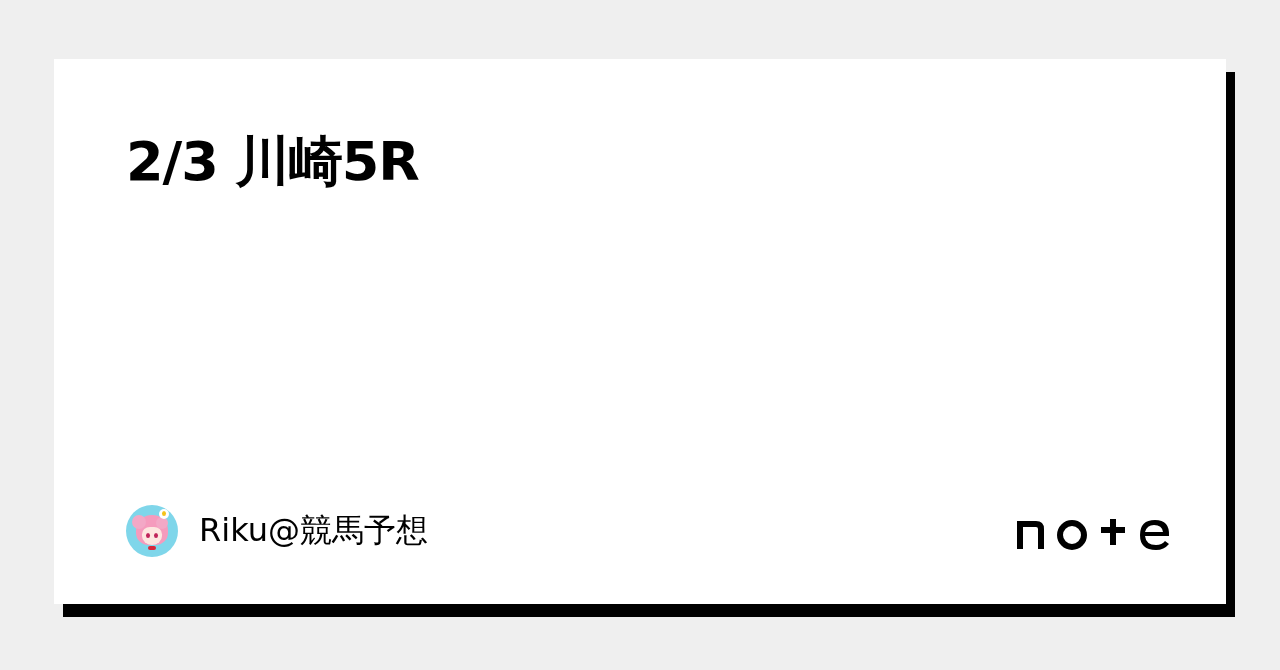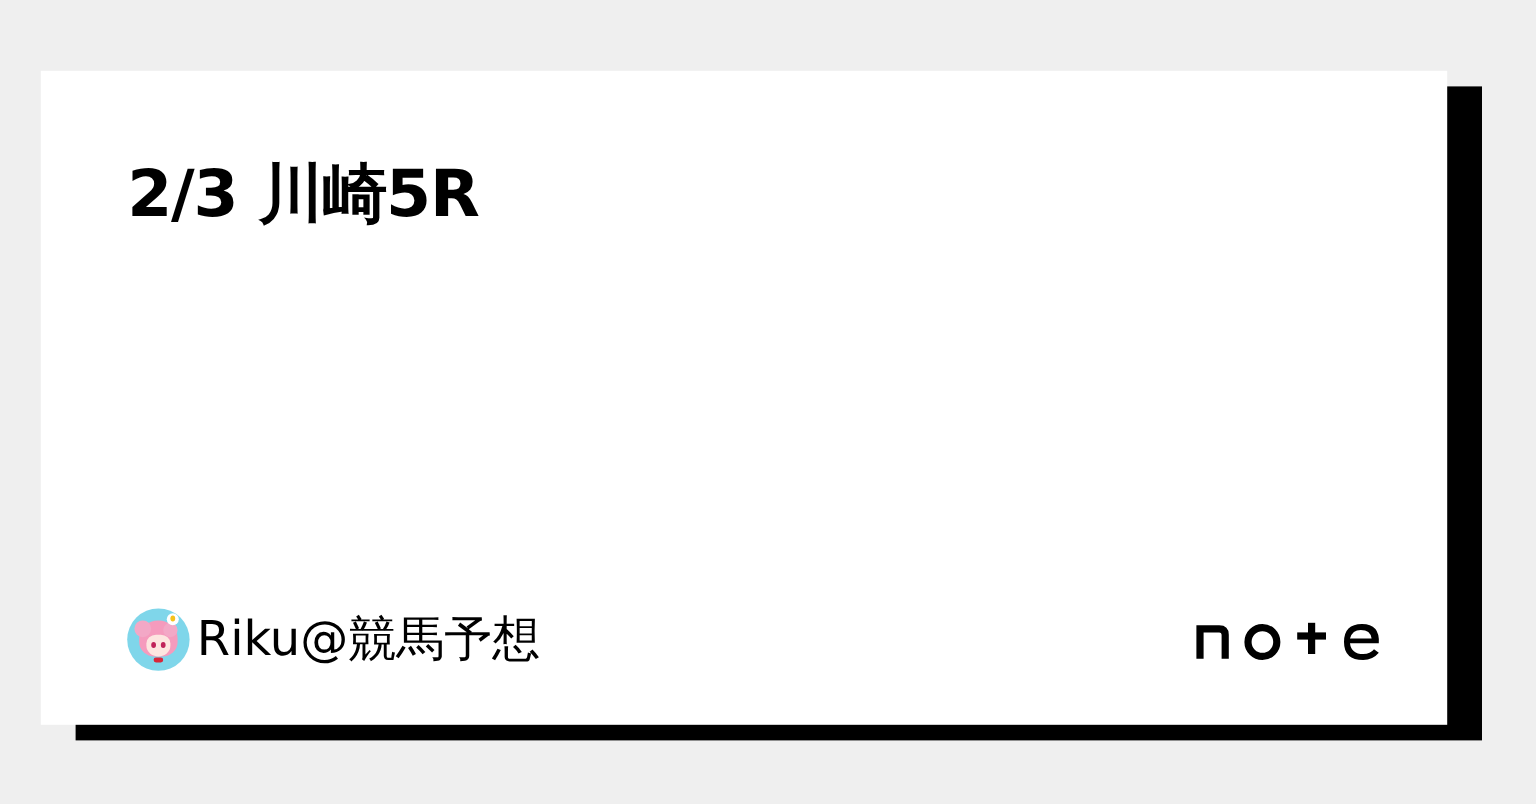--- a/index.html
+++ b/index.html
@@ -11,21 +11,21 @@
     font-family: "DejaVu Sans", "Liberation Sans", sans-serif;
   }
   .shadow {
     position: absolute;
     left: 63px; top: 72px;
     width: 1172px; height: 545px;
     background: #000;
   }
   .card {
     position: absolute;
-    left: 34px; top: 59px;
+    left: 54px; top: 59px;
     width: 1172px; height: 545px;
     background: #ffffff;
   }
   .title {
     position: absolute;
     left: 72px; top: 68px;
     margin: 0;
     font-size: 54px;
     font-weight: bold;
     color: #000;
@@ -52,22 +52,22 @@
     position: absolute; left: 16px; top: 22px; width: 20px; height: 18px;
     background: #fde6e0; border-radius: 40% 40% 50% 50%;
   }
   .avatar .eye-l, .avatar .eye-r { position: absolute; top: 28px; width: 4px; height: 5px; background: #c0245a; border-radius: 50%; }
   .avatar .eye-l { left: 20px; }
   .avatar .eye-r { left: 28px; }
   .avatar .bubble { position: absolute; left: 33px; top: 4px; width: 10px; height: 10px; background: #fff; border-radius: 50%; }
   .avatar .bulb { position: absolute; left: 36px; top: 6px; width: 4px; height: 5px; background: #f5c21b; border-radius: 50%; }
   .avatar .bow { position: absolute; left: 22px; top: 41px; width: 8px; height: 4px; background: #d8263a; border-radius: 2px; }
   .author-name {
-    margin-left: 6px;
-    font-size: 40px;
+    margin-left: 21px;
+    font-size: 32px;
     color: #000;
     letter-spacing: 0px;
   }
   .note-logo {
     position: absolute;
     left: 960px; top: 450px;
     width: 160px; height: 44px;
   }
 </style>
 </head>

